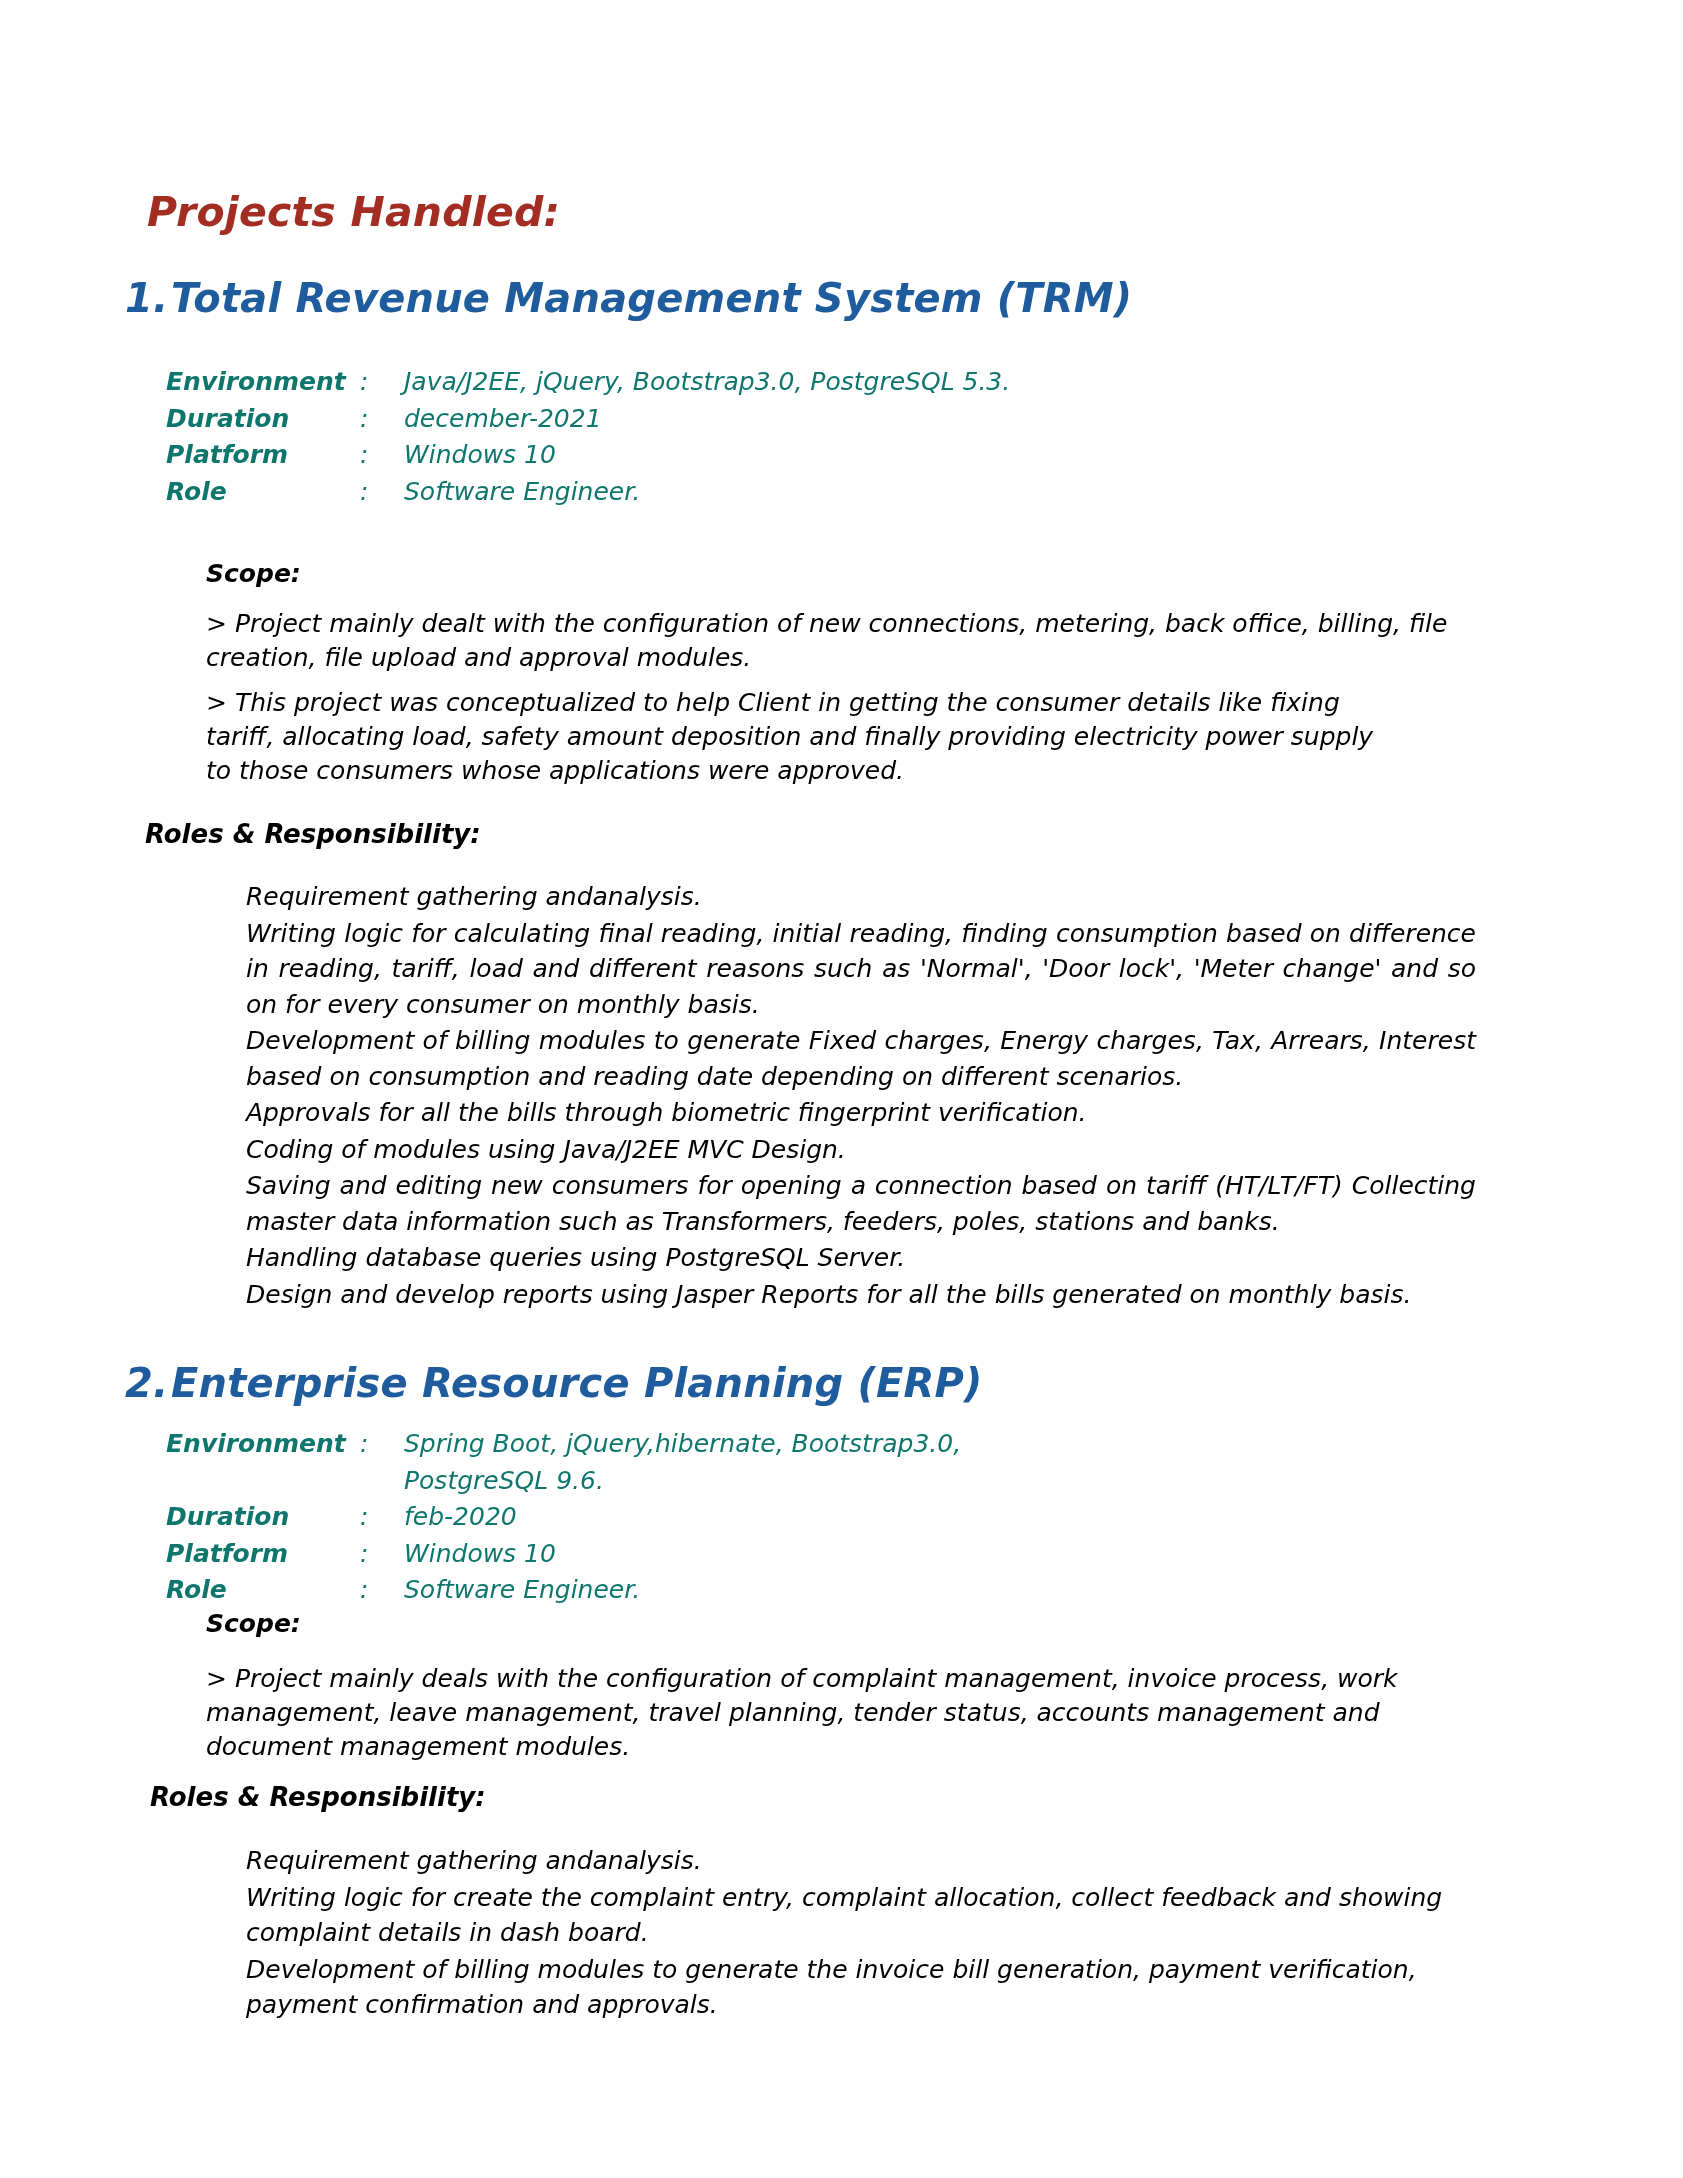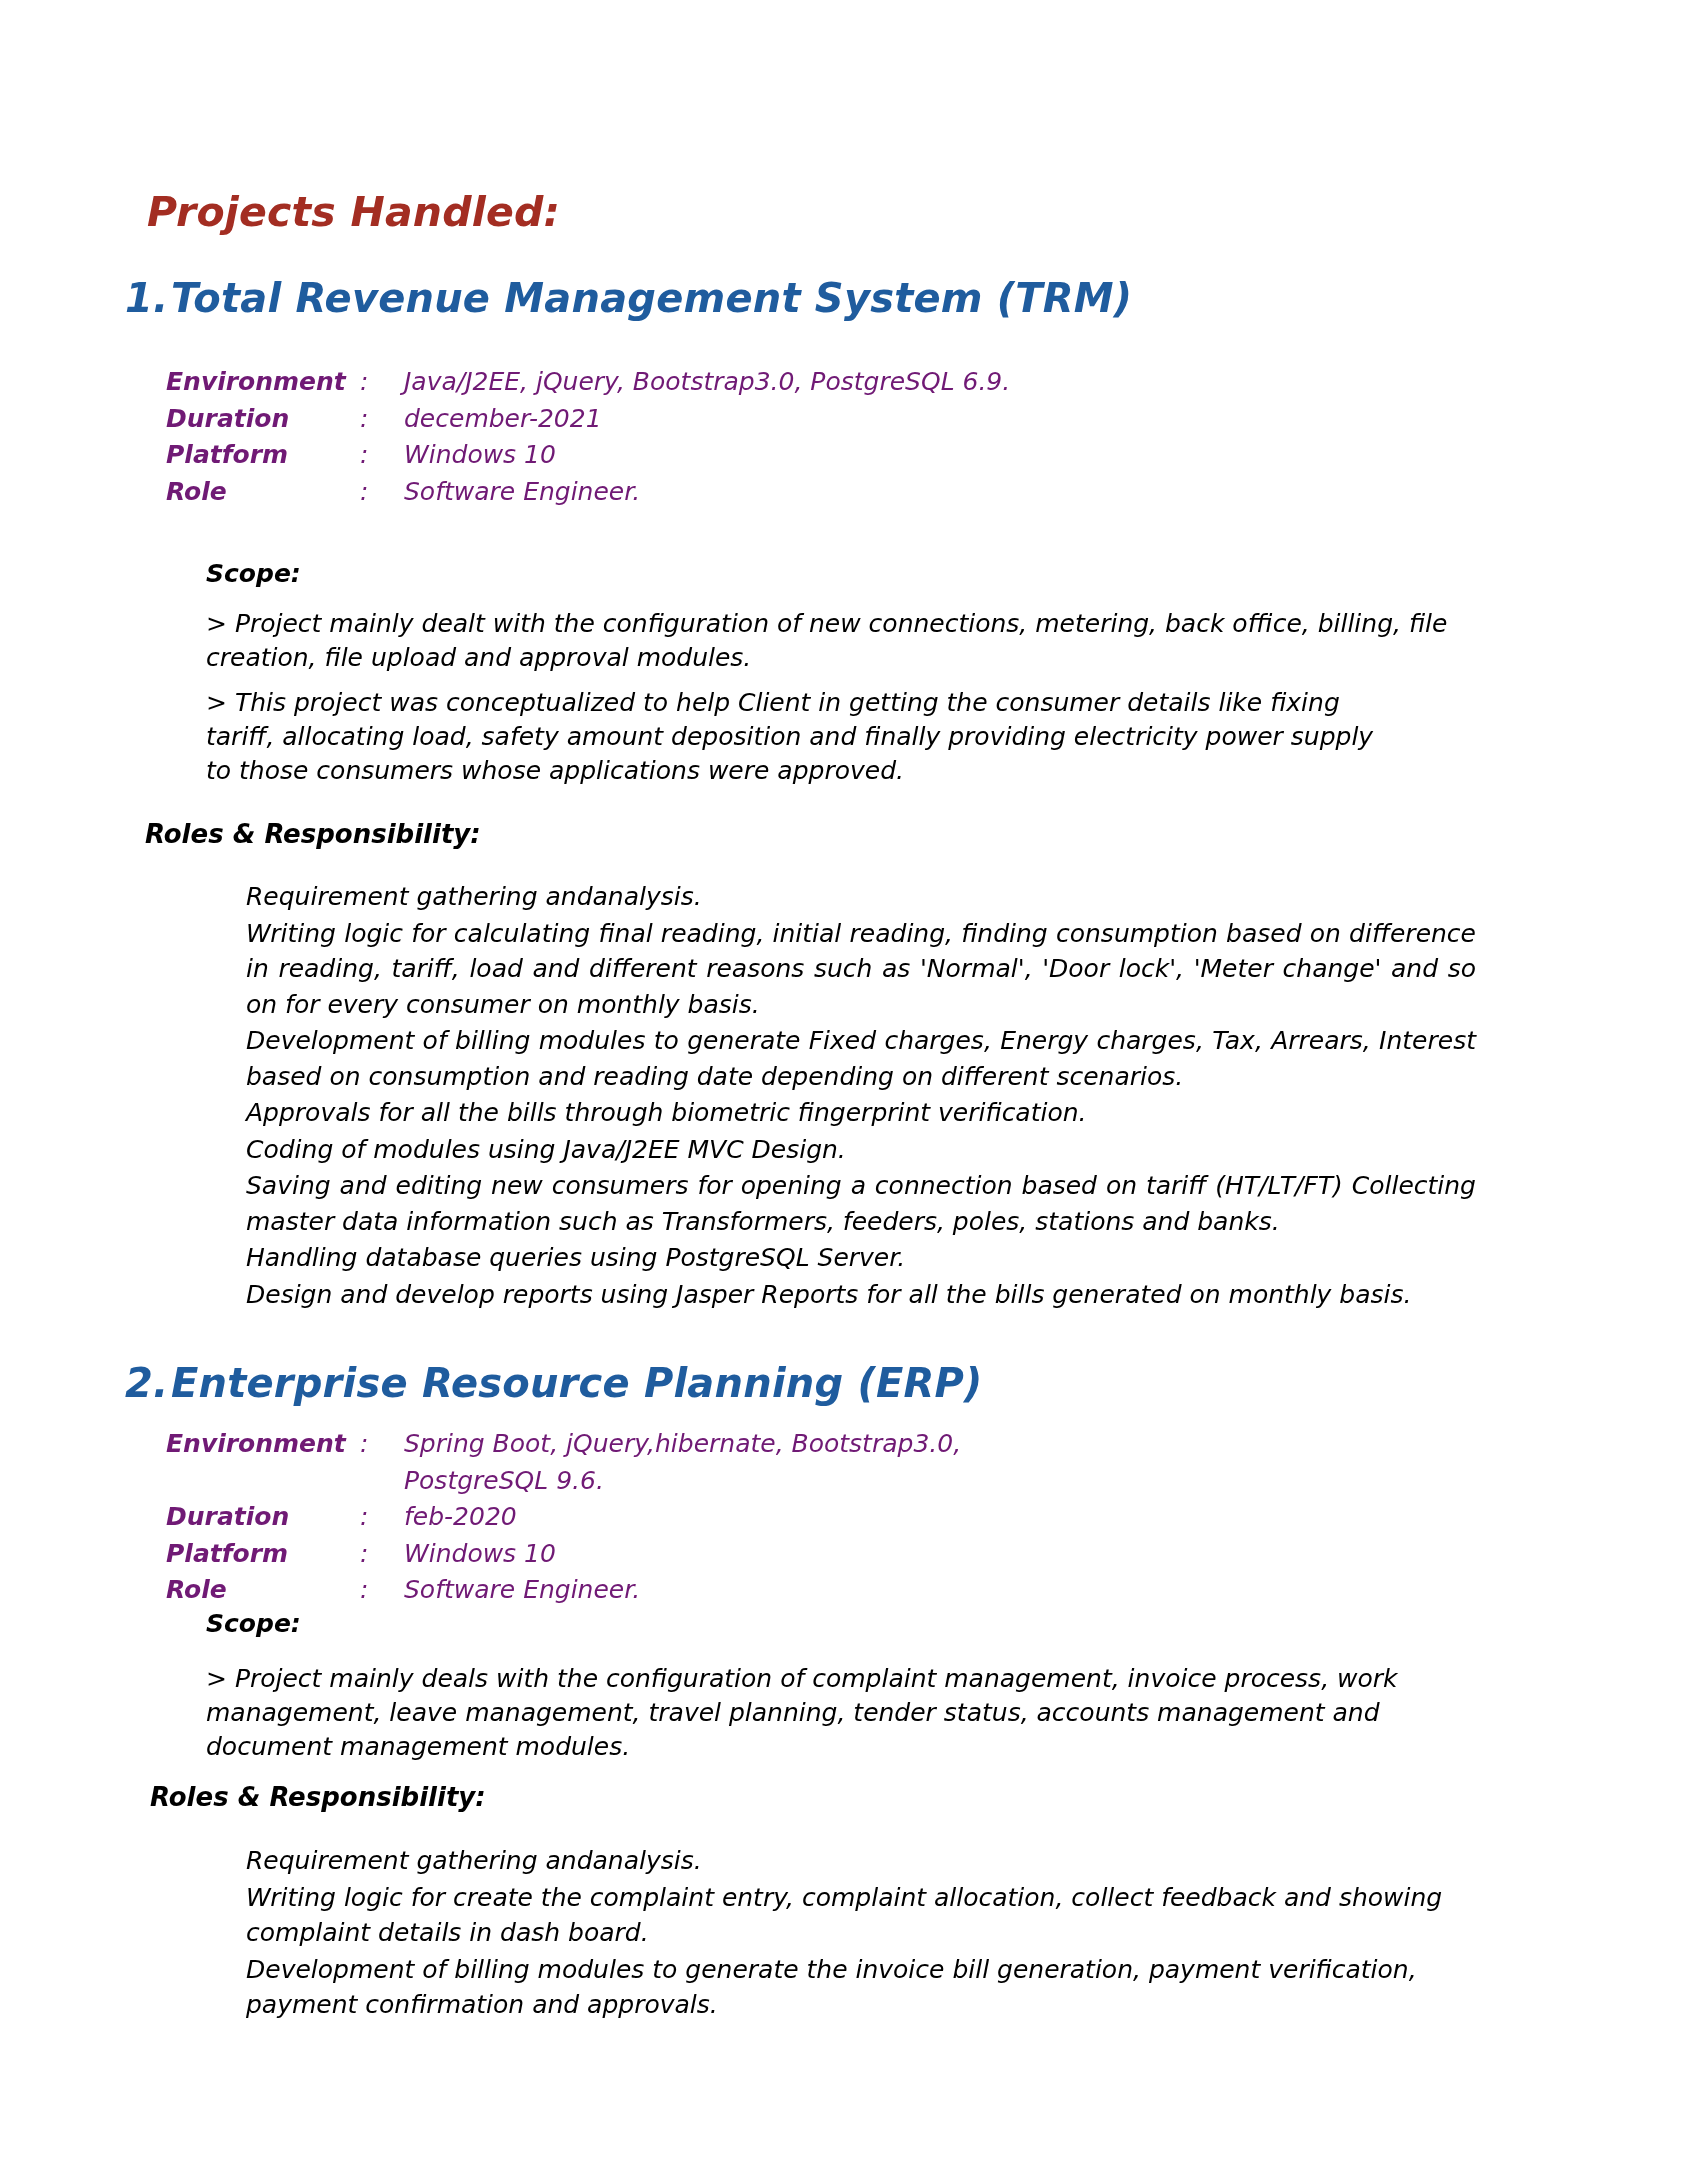--- a/index.html
+++ b/index.html
@@ -56,21 +56,21 @@
   .project-heading .num {
     display: inline-block;
     width: 46px;
   }
 
   
   .meta {
     position: absolute;
     font-size: 25px;
     font-style: italic;
-    color: #701a75;
+    color: #0f766e;
   }
   .meta-row {
     display: flex;
     align-items: baseline;
     line-height: 1.46;
     white-space: nowrap;
   }
   .meta-label {
     width: 194px;
     font-weight: bold;
@@ -137,21 +137,21 @@
     <div class="doc-title">Projects Handled:</div>
 
     <div class="project-heading" style="left:125px; top:275px;">
       <span class="num">1.</span><span>Total Revenue Management System (TRM)</span>
     </div>
 
     <div class="meta" style="left:166px; top:364px; width:1287px;">
       <div class="meta-row">
         <span class="meta-label">Environment</span>
         <span class="meta-colon">:</span>
-        <span class="meta-value">Java/J2EE, jQuery, Bootstrap3.0, PostgreSQL 6.9.</span>
+        <span class="meta-value">Java/J2EE, jQuery, Bootstrap3.0, PostgreSQL 5.3.</span>
       </div>
       <div class="meta-row">
         <span class="meta-label">Duration</span>
         <span class="meta-colon">:</span>
         <span class="meta-value">december-2021</span>
       </div>
       <div class="meta-row">
         <span class="meta-label">Platform</span>
         <span class="meta-colon">:</span>
         <span class="meta-value">Windows 10</span>

